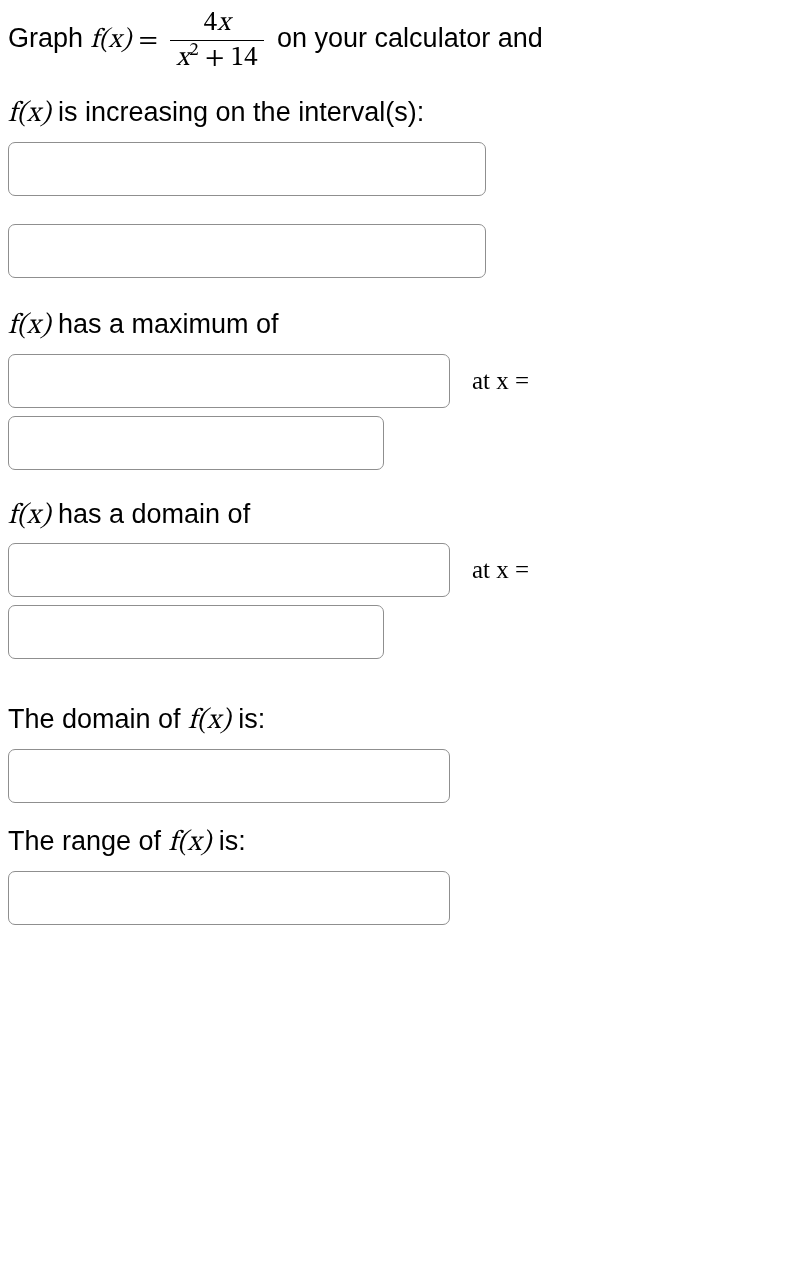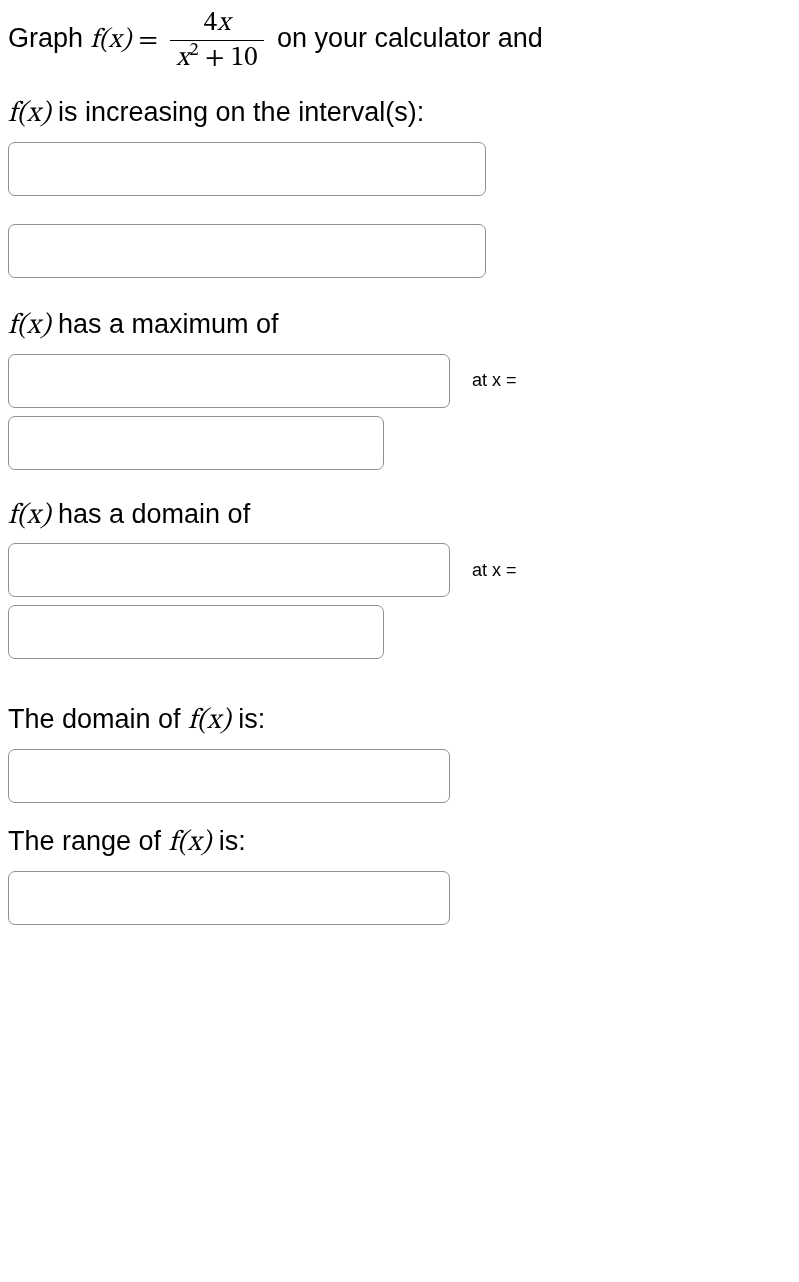--- a/index.html
+++ b/index.html
@@ -60,34 +60,34 @@
     }
     .w-large { width: 478px; }
     .w-med { width: 442px; }
     .w-small { width: 376px; }
     .row {
       display: flex;
       align-items: center;
       gap: 22px;
       margin-bottom: 8px;
     }
-    .atx { font-size: 18px; white-space: nowrap; }
+    .atx { font-size: 25px; white-space: nowrap; font-family: Liberation Serif, serif; }
     .block { margin-bottom: 28px; }
     .block-tight { margin-bottom: 20px; }
   </style>
 </head>
 <body>
 
 <div class="intro">
   <span>Graph </span>
   <span class="math">f(x)</span>
   <span class="math-upright"> = </span>
   <span class="frac">
     <span class="num"><span>4</span><span class="math">x</span></span>
-    <span class="den"><span class="math">x</span><span class="sup">2</span><span> + 10</span></span>
+    <span class="den"><span class="math">x</span><span class="sup">2</span><span> + 14</span></span>
   </span>
   <span> on your calculator and</span><br>
 </div>
 
 <div class="block">
   <div class="question">
     <span class="math">f(x)</span><span>  is increasing on the interval(s):</span>
   </div>
   <input type="text" class="w-large" value="" style="">
 </div>

